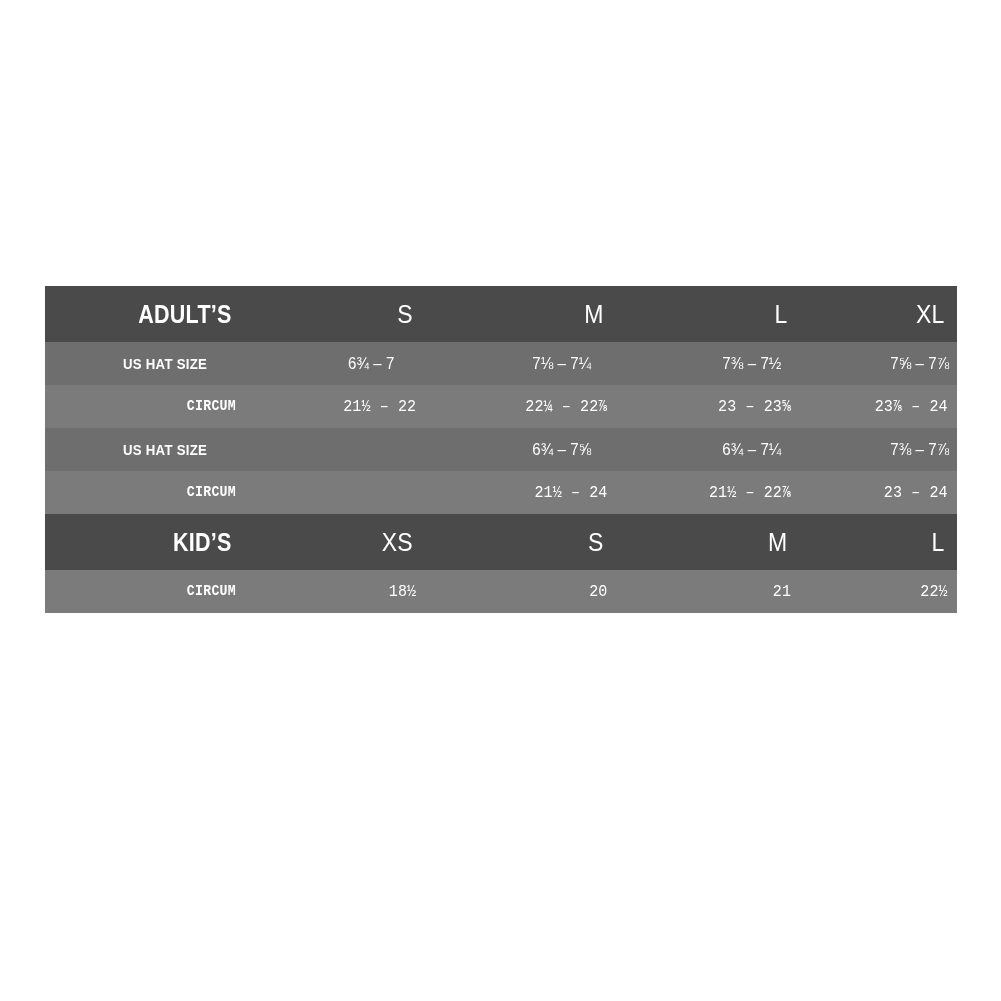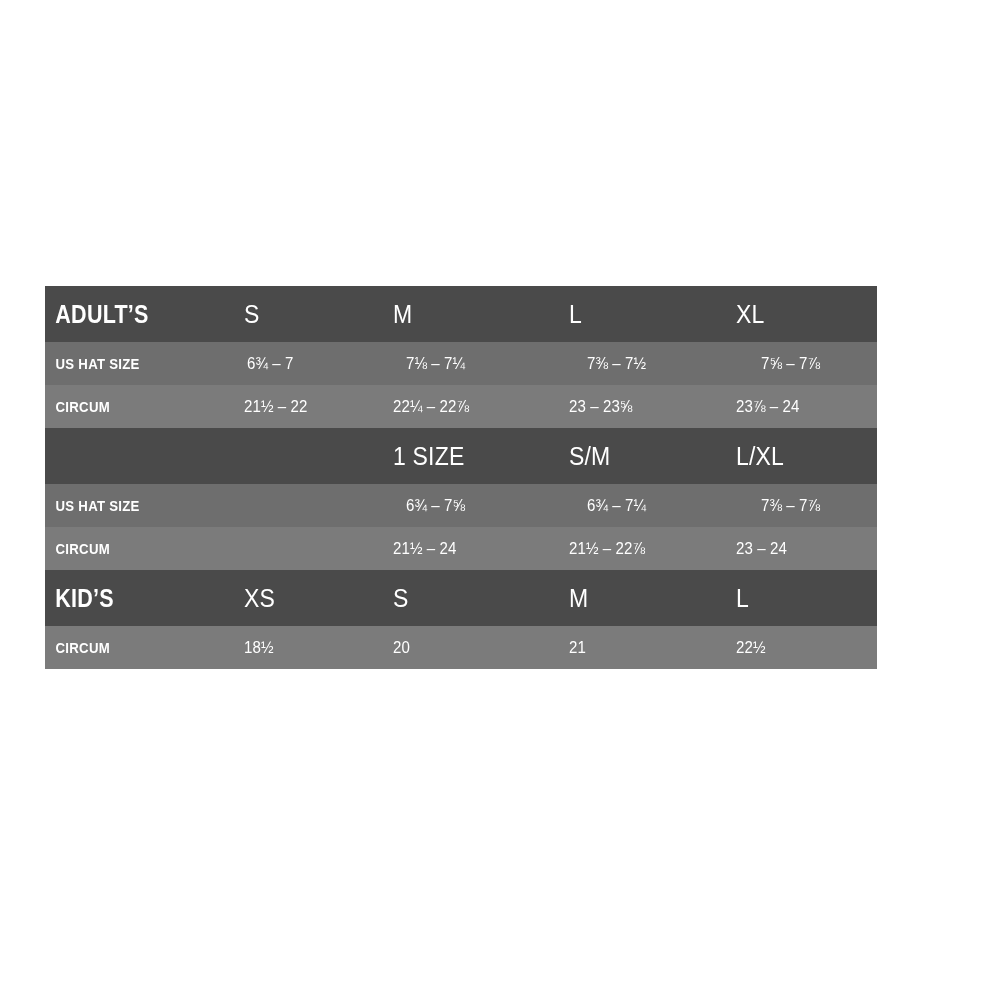--- a/index.html
+++ b/index.html
@@ -13,25 +13,26 @@
     background: #ffffff;
     font-family: "Liberation Sans", sans-serif;
     -webkit-font-smoothing: antialiased;
     overflow: hidden;
   }
 
   #size-chart {
     position: absolute;
     left: 45px;
     top: 286px;
-    width: 832px;
+    width: 912px;
     height: 425px;
     box-sizing: border-box;
     display: flex;
     flex-direction: column;
+    text-align: right;
   }
 
   .chart-section {
     display: flex;
     flex-direction: column;
   }
 
   .row {
     display: flex;
     align-items: center;
@@ -44,20 +45,21 @@
     height: 56px;
   }
   .row.data-row-a {
     background: #6e6e6e;
     height: 43px;
     gap: 36px;
   }
   .row.data-row-b {
     background: #7b7b7b;
     height: 43px;
+    font-family: Liberation Mono, monospace;
   }
 
   .cell {
     box-sizing: border-box;
     color: #ffffff;
     white-space: nowrap;
     overflow: hidden;
   }
 
   
@@ -123,27 +125,20 @@
     <div class="row data-row-b">
       <div class="cell col-label">CIRCUM</div>
       <div class="cell col-1">21½ – 22</div>
       <div class="cell col-2">22¼ – 22⅞</div>
       <div class="cell col-3">23 – 23⅝</div>
       <div class="cell col-4">23⅞ – 24</div>
     </div>
   </div>
 
   <div class="chart-section">
-    <div class="row header-row">
-      <div class="cell col-label"></div>
-      <div class="cell col-1 empty-cell"></div>
-      <div class="cell col-2">1 SIZE</div>
-      <div class="cell col-3">S/M</div>
-      <div class="cell col-4">L/XL</div>
-    </div>
     <div class="row data-row-a">
       <div class="cell col-label">US HAT SIZE</div>
       <div class="cell col-1 empty-cell"></div>
       <div class="cell col-2">6¾ – 7⅝</div>
       <div class="cell col-3">6¾ – 7¼</div>
       <div class="cell col-4">7⅜ – 7⅞</div>
     </div>
     <div class="row data-row-b">
       <div class="cell col-label">CIRCUM</div>
       <div class="cell col-1 empty-cell"></div>

